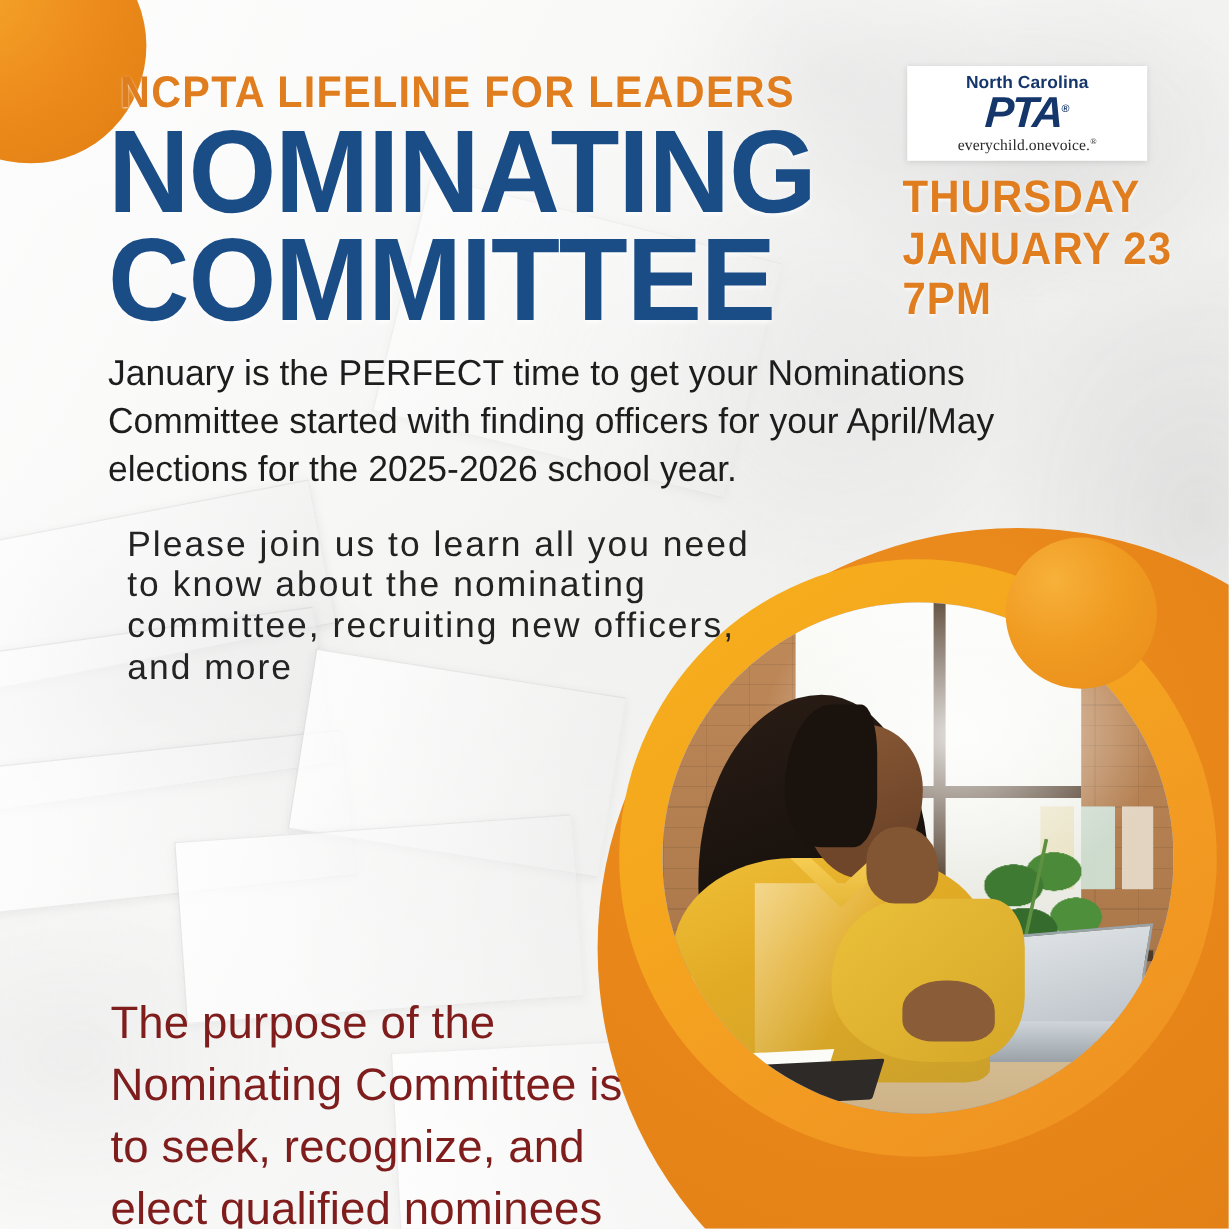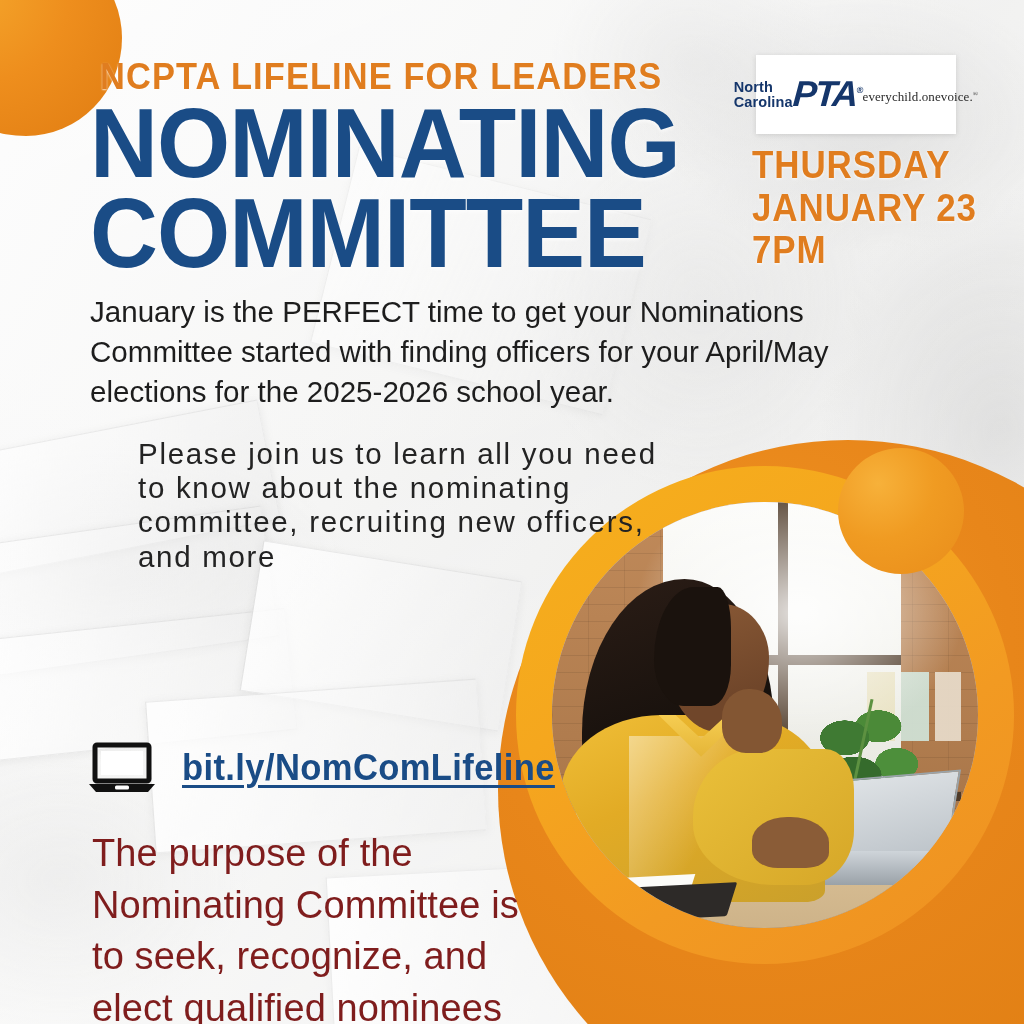--- a/index.html
+++ b/index.html
@@ -219,21 +219,21 @@
   .headline span { display: block; }
 
   .logo-box {
     position: absolute;
     left: 756px;
     top: 55px;
     width: 200px;
     height: 79px;
     background: #ffffff;
     display: flex;
-    flex-direction: row;
+    flex-direction: column;
     align-items: center;
     justify-content: center;
     box-shadow: 0 1px 5px rgba(120,120,120,.25);
   }
   .logo-top {
     font-size: 14.5px;
     font-weight: 700;
     color: #15366b;
     letter-spacing: .1px;
     line-height: 1;
@@ -291,21 +291,20 @@
   .join {
     position: absolute;
     left: 106px;
     top: 437px;
     width: 520px;
     font-size: 29.5px;
     line-height: 1.16;
     letter-spacing: 1.7px;
     color: #232323;
     font-weight: 300;
-    margin-left: 32px;
   }
 
   .bullets {
     position: absolute;
     left: 122px;
     top: 566px;
     margin: 0;
     padding-left: 44px;
     font-size: 29px;
     line-height: 1.28;
@@ -422,27 +421,16 @@
     <span>THURSDAY</span>
     <span>JANUARY 23</span>
     <span>7PM</span>
   </div>
 
   <div class="intro">January is the PERFECT time to get your Nominations Committee started with finding officers for your April/May elections for the 2025-2026 school year.</div>
 
   <div class="join">Please join us to learn all you need to know about the nominating committee, recruiting new officers, and more</div>
 
 
-  <div class="link-row">
-    <span>
-      <svg class="laptop-icon" width="68" height="52" viewBox="0 0 68 52" aria-hidden="true">
-        <rect x="7" y="3" width="54" height="36" rx="2" fill="none" stroke="#111111" stroke-width="5"></rect>
-        <rect x="13" y="9" width="42" height="24" fill="#ffffff"></rect>
-        <path d="M1 42 H67 L60 50 H8 Z" fill="#111111"></path>
-        <rect x="27" y="43.5" width="14" height="4" rx="1.5" fill="#ffffff"></rect>
-      </svg>
-    </span>
-    <a class="link-text" href="#">bit.ly/NomComLifeline</a>
-  </div>
 
   <div class="purpose">The purpose of the Nominating Committee is to seek, recognize, and elect qualified nominees for the elected leadership of the PTA</div>
 
 </div>
 
 </body></html>

